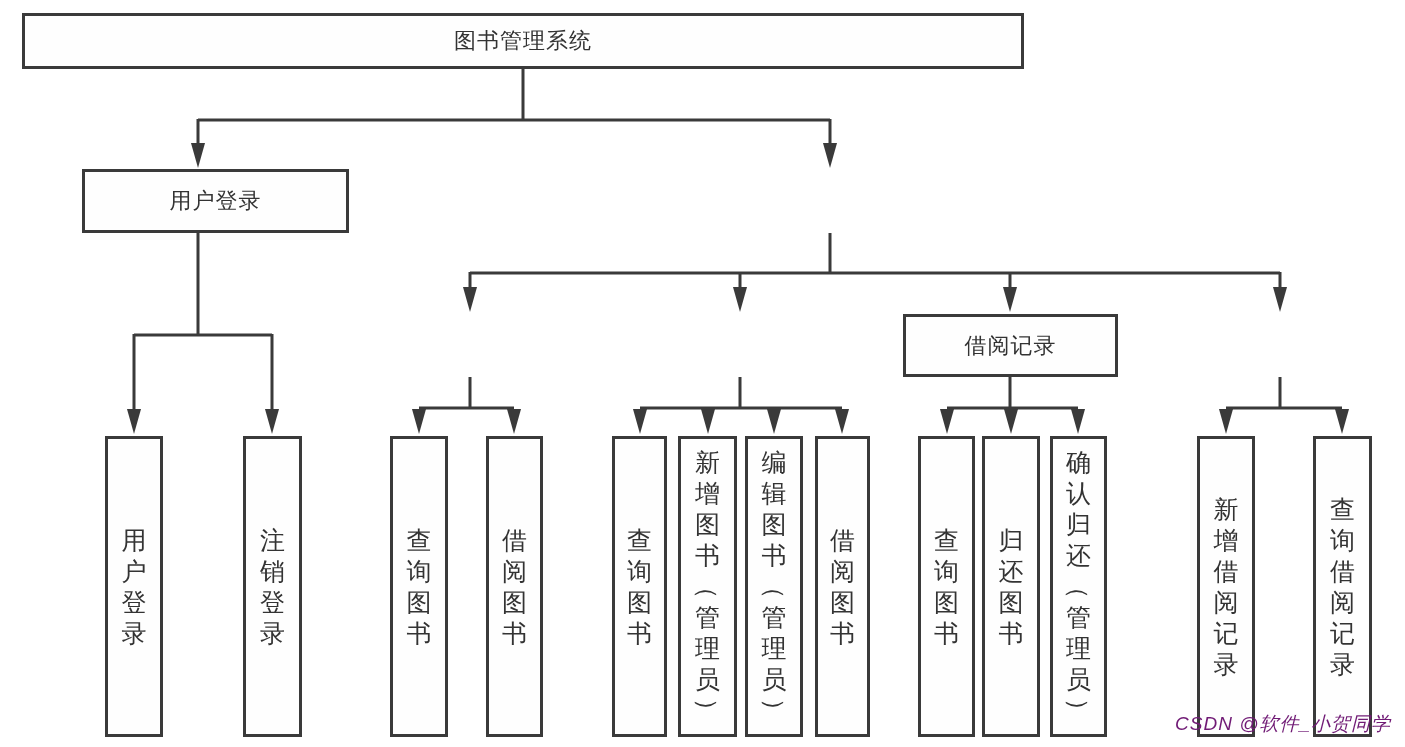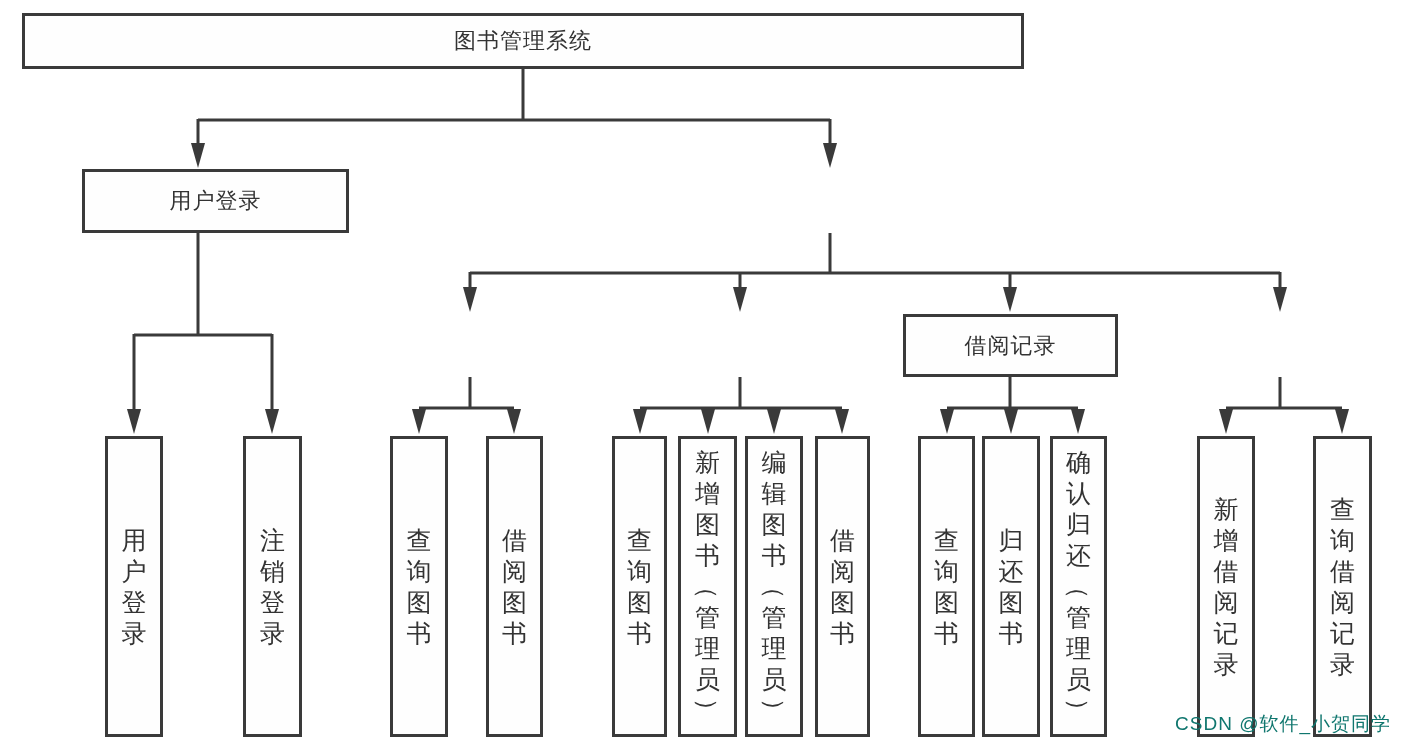--- a/index.html
+++ b/index.html
@@ -5,22 +5,22 @@
   html,body{margin:0;padding:0;background:#ffffff;}
   body{font-family:"Liberation Sans",sans-serif;}
   .canvas{position:relative;width:1405px;height:747px;background:#ffffff;overflow:hidden;}
   .connectors{position:absolute;left:0;top:0;z-index:1;}
   .node{position:absolute;box-sizing:border-box;border:3px solid #3a3a3a;background:#fefefe;
         display:flex;align-items:center;justify-content:center;z-index:2;}
   .node.h .label{font-size:22px;color:#333333;letter-spacing:1px;white-space:nowrap;}
   .node.v .label{display:block;}
   .node.v .ch{display:block;width:100%;text-align:center;font-size:25px;line-height:31px;color:#333333;}
   .node.v .ch.par{transform:rotate(90deg);}
-  .watermark{position:absolute;right:14px;bottom:10px;font-size:19px;color:#0f766e;
-             letter-spacing:1px;z-index:3;white-space:nowrap;}
+  .watermark{position:absolute;right:14px;bottom:10px;font-size:19px;color:#701a75;
+             letter-spacing:1px;z-index:3;white-space:nowrap;font-style:italic;}
 </style>
 </head>
 <body>
 
 <div class="canvas">
 
   <svg class="connectors" width="1405" height="747" viewBox="0 0 1405 747">
     <g stroke="#3a3a3a" stroke-width="3" fill="none">
       <path d="M523 69 V121 M198 120 H830 M198 119 V146 M830 119 V146"></path>
       <path d="M198 233 V336 M134 335 H272 M134 334 V412 M272 334 V412"></path>

